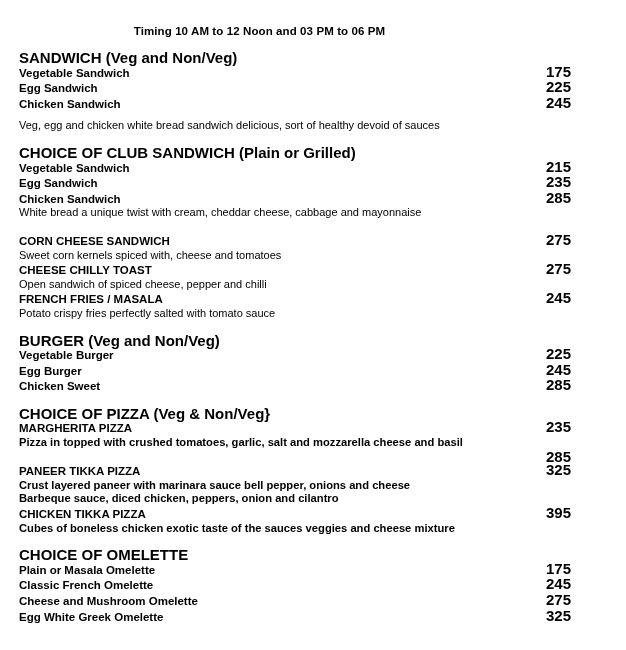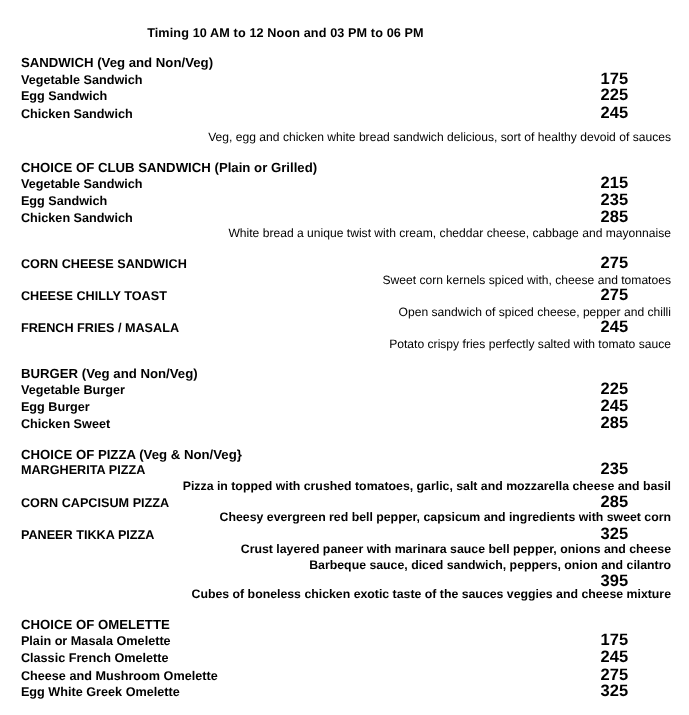--- a/index.html
+++ b/index.html
@@ -51,33 +51,32 @@
   .row .price {
     flex: 0 0 auto;
     width: 64px;
     text-align: left;
     font-size: 15px;
     font-weight: bold;
     padding-left: 10px;
   }
   .head {
     font-weight: bold;
-    font-size: 12px;
+    font-size: 15px;
     line-height: 13.6px;
     white-space: nowrap;
   }
   .item-b .name {
     font-weight: bold;
   }
   .desc {
     font-size: 11px;
     font-weight: normal;
     line-height: 13.6px;
     white-space: nowrap;
-    text-align: right;
   }
   .desc.bold {
     font-weight: bold;
     font-size: 11.2px;
   }
   .gap-sm { height: 8px; }
   .clip { overflow: hidden; }
 </style>
 </head>
 <body>
@@ -169,33 +168,32 @@
 
   <div class="section">
     <div class="head">CHOICE OF PIZZA (Veg &amp; Non/Veg}</div>
     <div class="row">
       <span class="name head">MARGHERITA PIZZA</span>
       <span class="spacer"></span>
       <span class="price">235</span>
     </div>
     <div class="desc bold">Pizza in topped with crushed tomatoes, garlic, salt and mozzarella cheese and basil</div>
     <div class="row">
-      <span class="name head">CORN CAPCISUM PIZZA</span>
       <span class="spacer"></span>
       <span class="price">285</span>
     </div>
-    <div class="desc bold">Cheesy evergreen red bell pepper, capsicum and ingredients with sweet corn</div>
     <div class="row">
       <span class="name head">PANEER TIKKA PIZZA</span>
       <span class="spacer"></span>
       <span class="price">325</span>
     </div>
     <div class="desc bold">Crust layered paneer with marinara sauce bell pepper, onions and cheese</div>
-    <div class="desc bold">Barbeque sauce, diced sandwich, peppers, onion and cilantro</div>
-    <div class="row">
+    <div class="desc bold">Barbeque sauce, diced chicken, peppers, onion and cilantro</div>
+    <div class="row">
+      <span class="name head">CHICKEN TIKKA PIZZA</span>
       <span class="spacer"></span>
       <span class="price">395</span>
     </div>
     <div class="desc bold">Cubes of boneless chicken exotic taste of the sauces veggies and cheese mixture</div>
   </div>
 
   <div class="section">
     <div class="head">CHOICE OF OMELETTE</div>
     <div class="row item-b">
       <span class="name">Plain or Masala Omelette</span>

